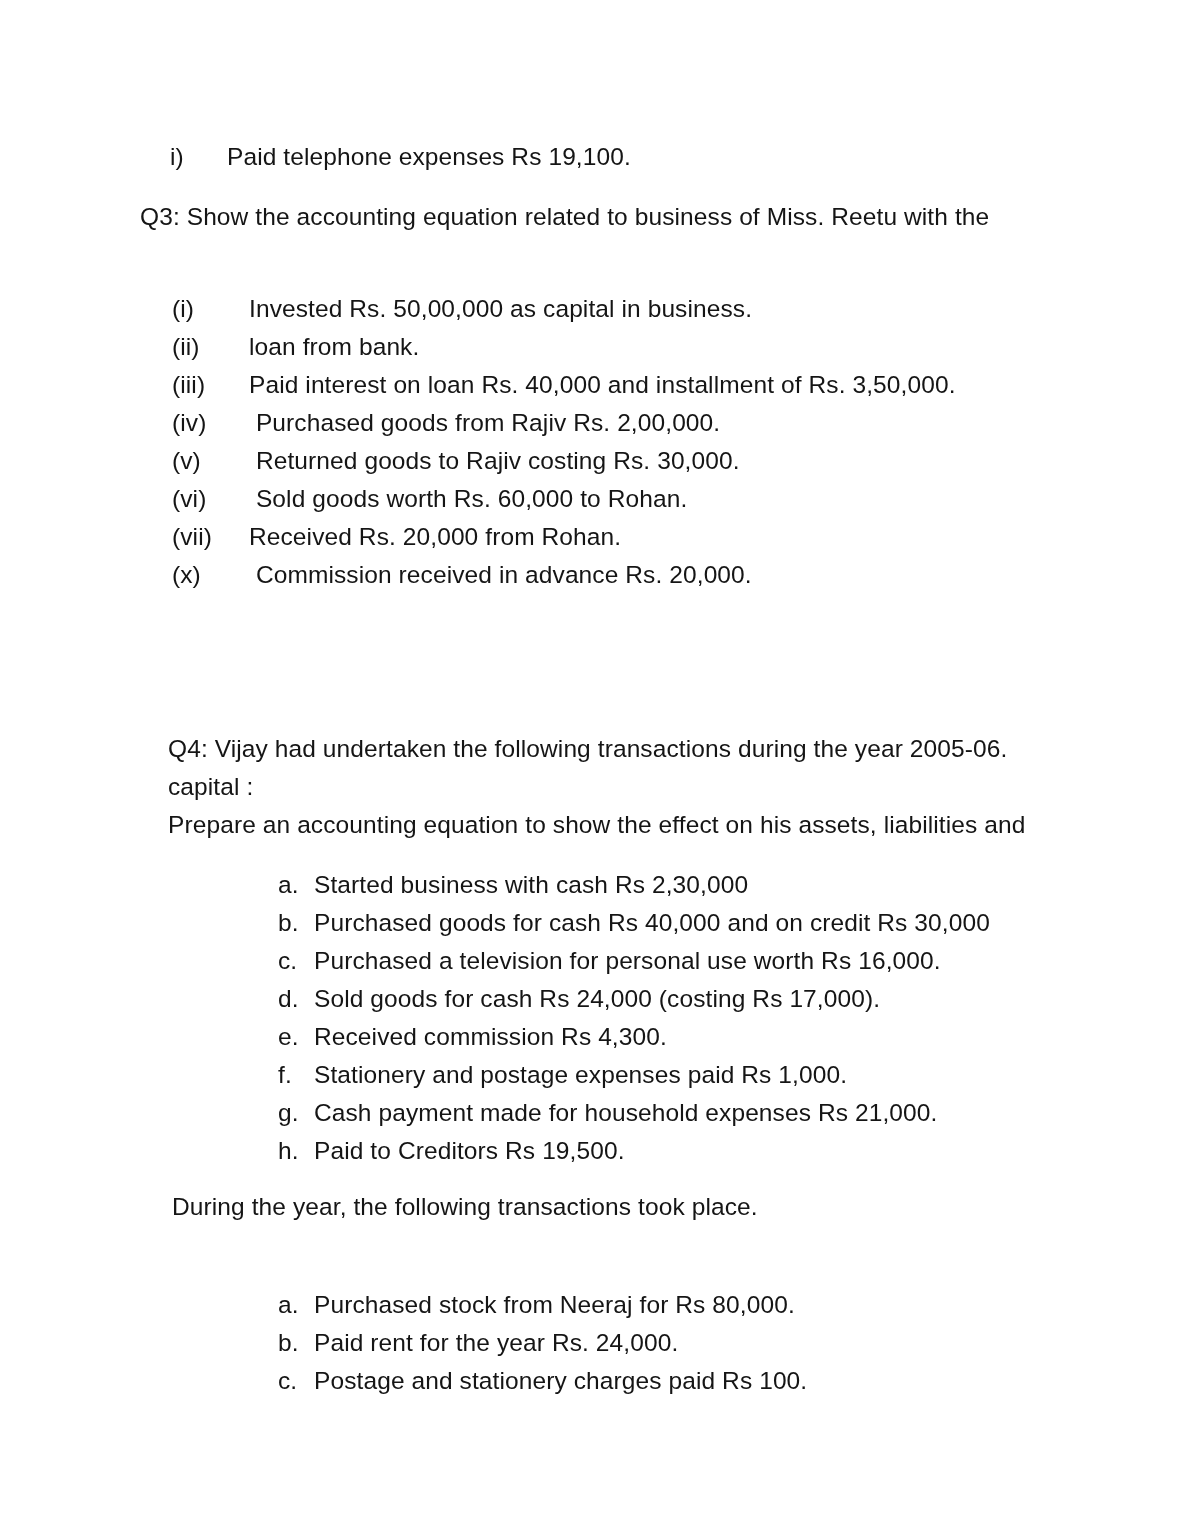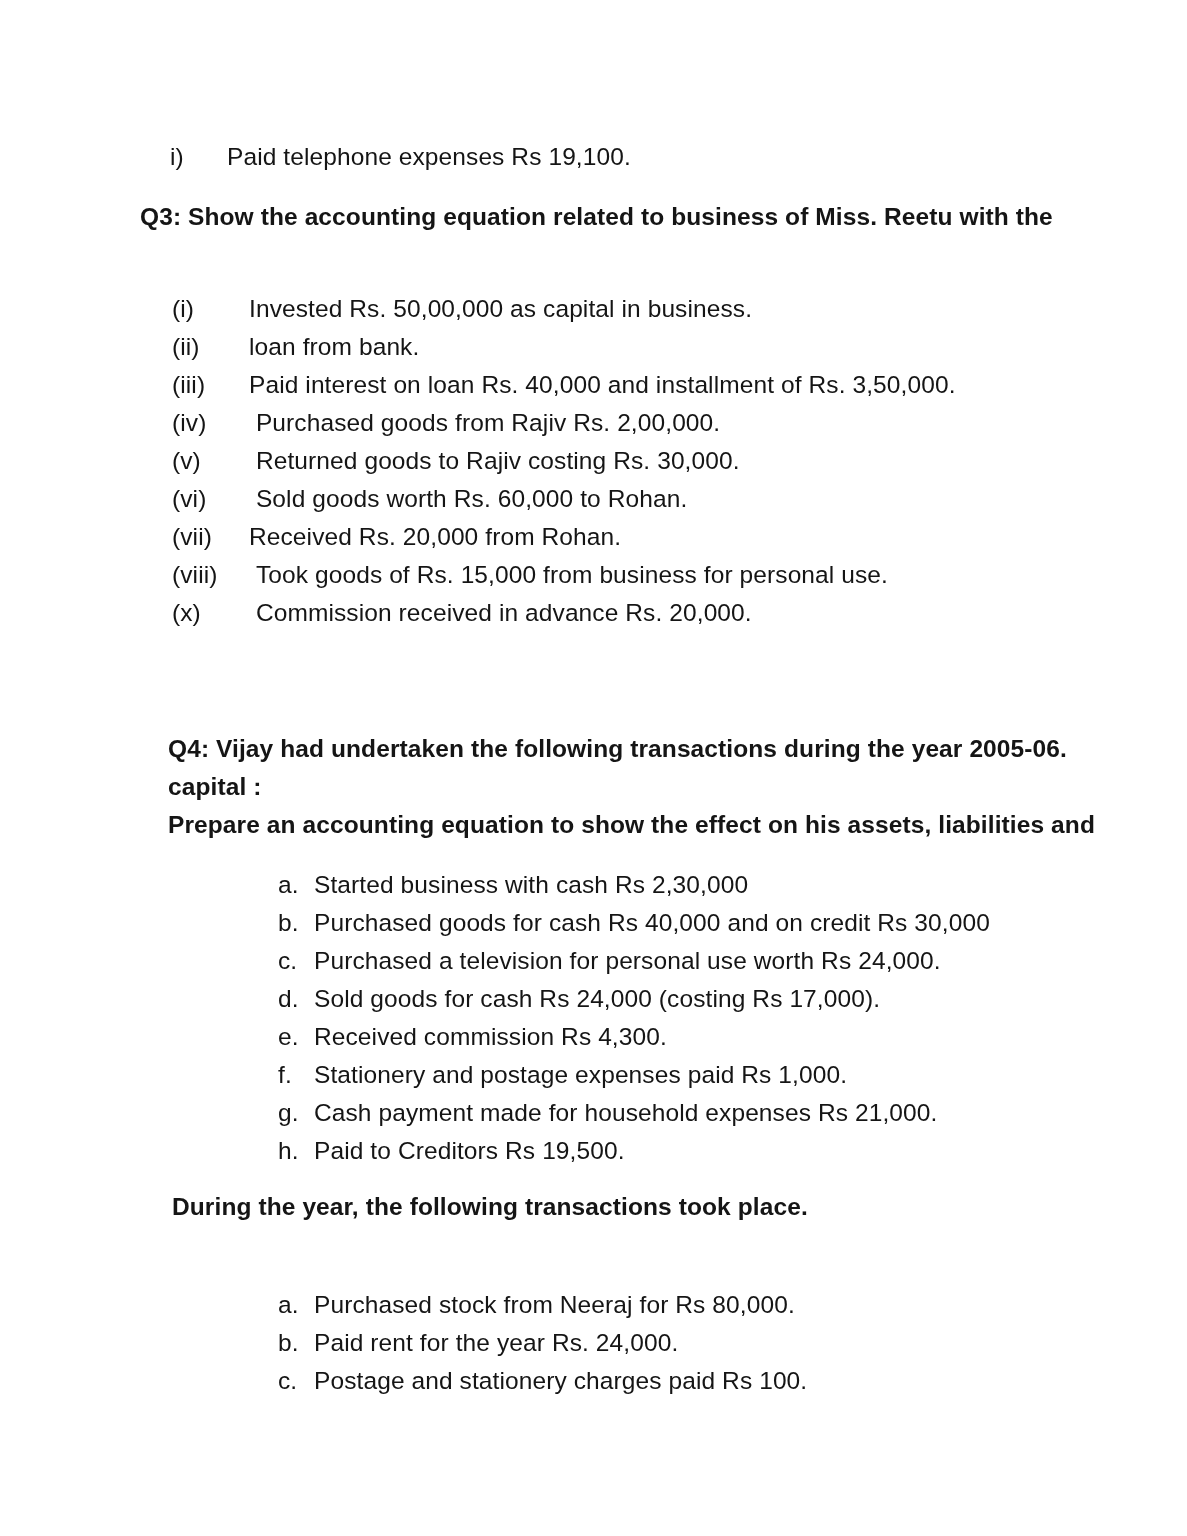--- a/index.html
+++ b/index.html
@@ -44,21 +44,20 @@
   }
   .lead-line .body {
     flex: 1 1 auto;
     margin-left: 21px;
   }
 
   
   .qpara {
     position: absolute;
     width: 880px;
-    font-weight: bold;
   }
   .qpara .qline {
     display: block;
     white-space: pre;
   }
 
   #q3-para { left: 140px; top: 198px; }
   #q4-para { left: 168px; top: 730px; }
   #q5-para { left: 172px; top: 1188px; }
 
@@ -144,24 +143,20 @@
     </div>
     <div class="roman-item">
       <span class="rmark">(vi)</span>
       <span class="rbody"> Sold goods worth Rs. 60,000 to Rohan.</span>
     </div>
     <div class="roman-item">
       <span class="rmark">(vii)</span>
       <span class="rbody">Received Rs. 20,000 from Rohan.</span>
     </div>
     <div class="roman-item">
-      <span class="rmark">(viii)</span>
-      <span class="rbody"> Took goods of Rs. 15,000 from business for personal use.</span>
-    </div>
-    <div class="roman-item">
       <span class="rmark">(x)</span>
       <span class="rbody"> Commission received in advance Rs. 20,000.</span>
     </div>
   </div>
 
   <div class="qpara txt" id="q4-para">
     <span class="qline">Q4: Vijay had undertaken the following transactions during the year 2005-06.</span>
     <span class="qline">capital :</span>
     <span class="qline">Prepare an accounting equation to show the effect on his assets, liabilities and</span>
   </div>
@@ -170,21 +165,21 @@
     <div class="alpha-item">
       <span class="amark">a.</span>
       <span class="abody">Started business with cash Rs 2,30,000</span>
     </div>
     <div class="alpha-item">
       <span class="amark">b.</span>
       <span class="abody">Purchased goods for cash Rs 40,000 and on credit Rs 30,000</span>
     </div>
     <div class="alpha-item">
       <span class="amark">c.</span>
-      <span class="abody">Purchased a television for personal use worth Rs 24,000.</span>
+      <span class="abody">Purchased a television for personal use worth Rs 16,000.</span>
     </div>
     <div class="alpha-item">
       <span class="amark">d.</span>
       <span class="abody">Sold goods for cash Rs 24,000 (costing Rs 17,000).</span>
     </div>
     <div class="alpha-item">
       <span class="amark">e.</span>
       <span class="abody">Received commission Rs 4,300.</span>
     </div>
     <div class="alpha-item">

